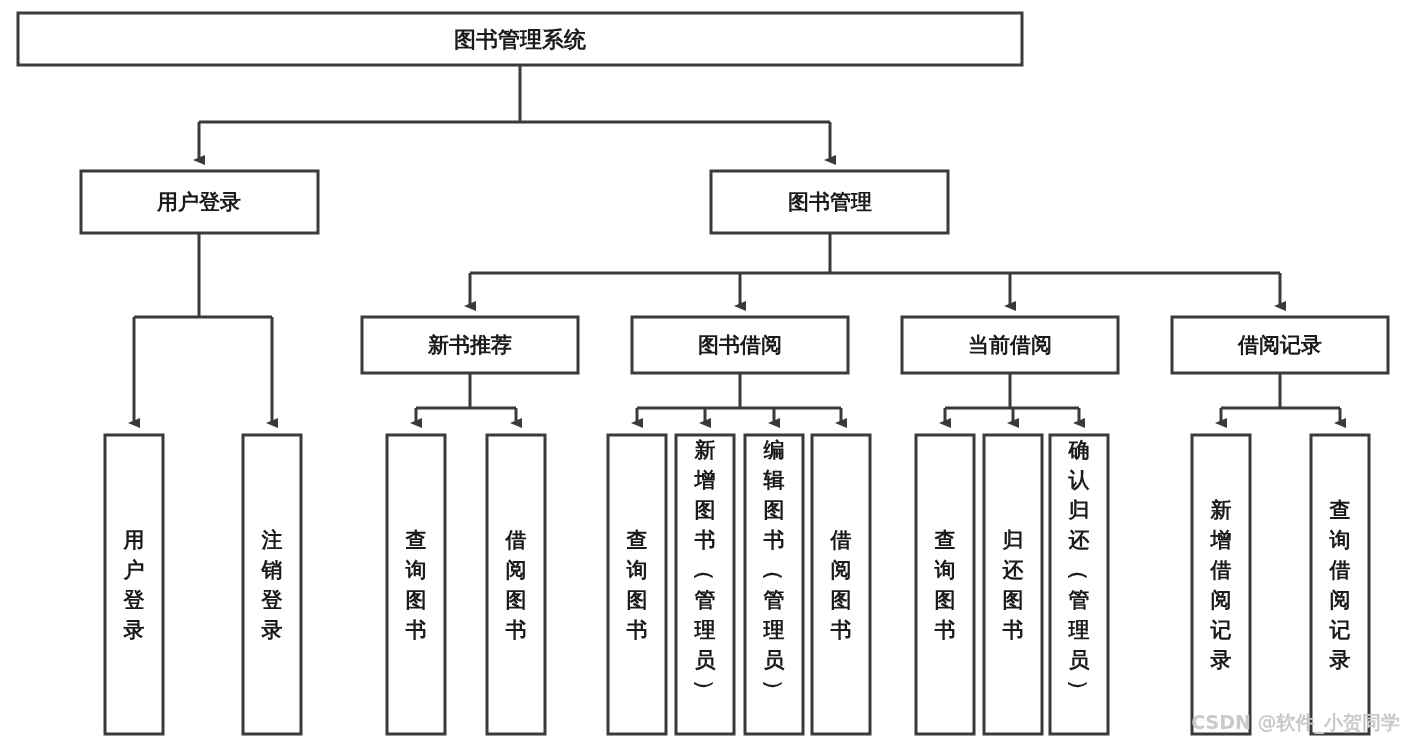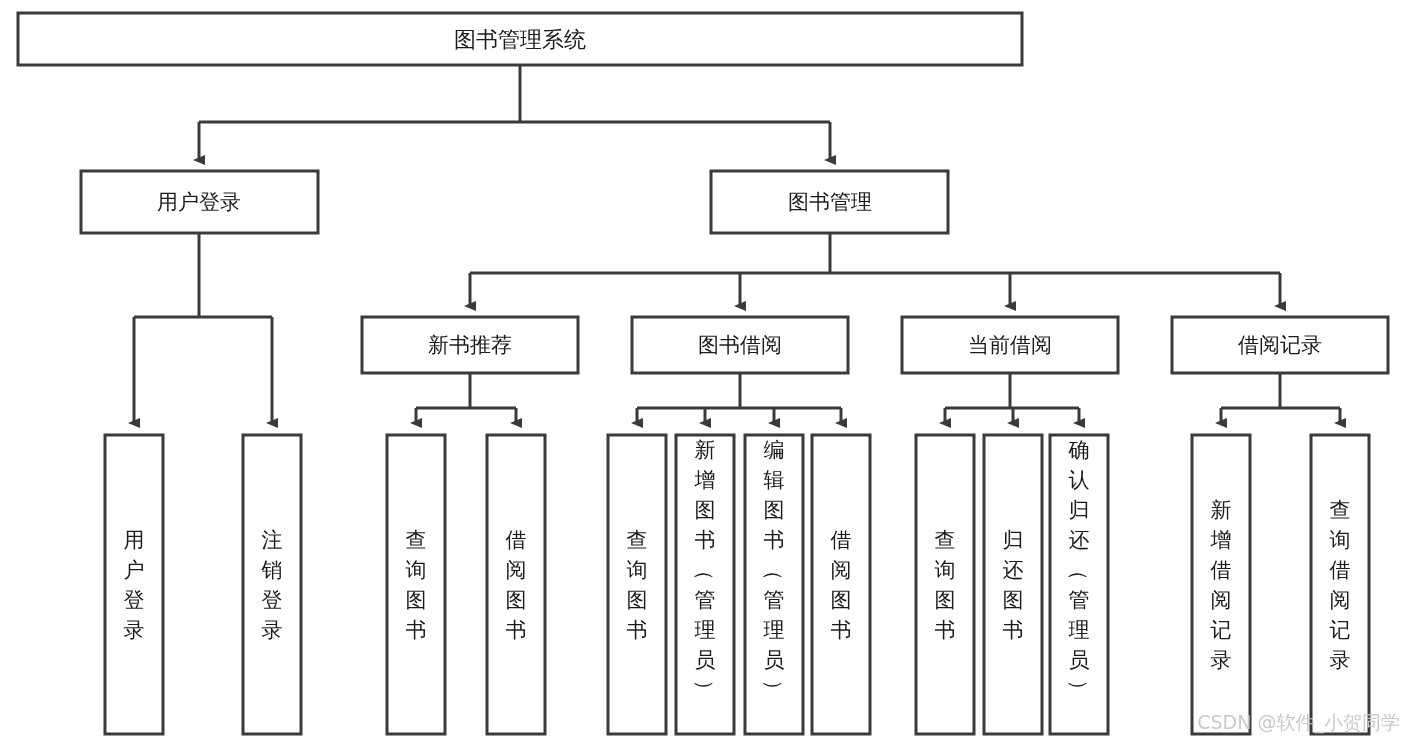--- a/index.html
+++ b/index.html
@@ -10,20 +10,21 @@
   body {
     width: 1405px;
     height: 747px;
     font-family: "DejaVu Sans", "Liberation Sans", sans-serif;
     overflow: hidden;
   }
   #diagram-root {
     position: relative;
     width: 1405px;
     height: 747px;
+    font-weight: bold;
   }
   svg.flow {
     position: absolute;
     top: 0;
     left: 0;
     width: 1405px;
     height: 747px;
     display: block;
   }
   .node-box {

